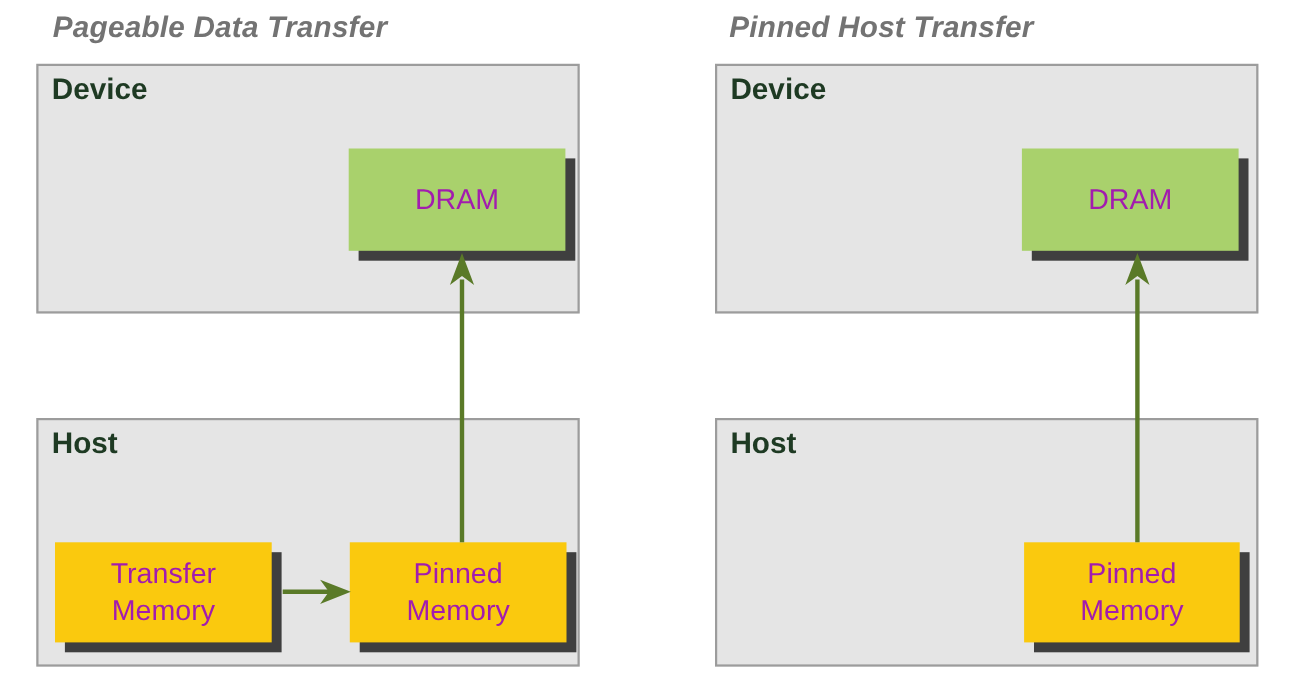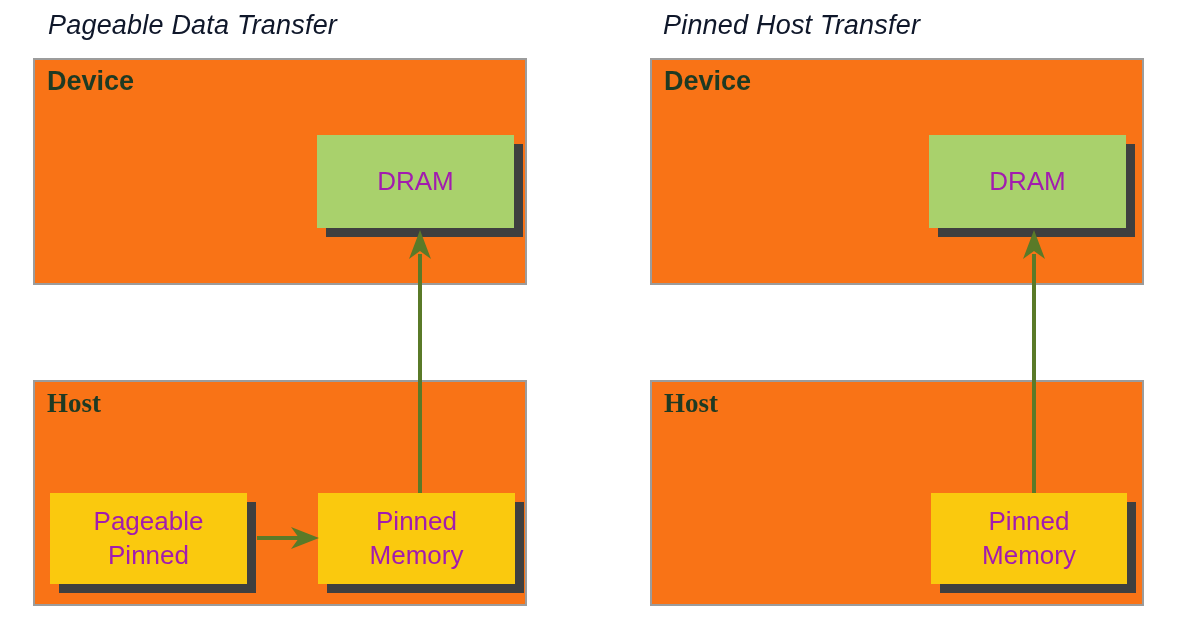--- a/index.html
+++ b/index.html
@@ -1,31 +1,31 @@
 <!DOCTYPE html>
 <html><head>
 <meta charset="utf-8">
 <style>
   html,body { margin:0; padding:0; background:#ffffff; }
   .canvas {
     position:relative; width:1185px; height:620px; background:#ffffff;
     font-family:"Liberation Sans", sans-serif; overflow:hidden;
   }
   .panel-title {
-    position:absolute; margin:0; font-size:27px; font-weight:normal; font-style:italic;
-    color:#0f172a; letter-spacing:0.2px; white-space:nowrap;
+    position:absolute; margin:0; font-size:27px; font-weight:bold; font-style:italic;
+    color:#737373; letter-spacing:0.2px; white-space:nowrap;
   }
   #title-left  { left:48px; top:10px; }
   #title-right { left:663px; top:10px; }
   .bigbox {
-    position:absolute; width:494px; background:#f97316;
+    position:absolute; width:494px; background:#e5e5e5;
     border:2px solid #9c9c9c; box-sizing:border-box;
   }
   .bigbox.device { top:58px; height:227px; }
-  .bigbox.host   { top:380px; height:226px;font-family:Liberation Serif, serif; }
+  .bigbox.host   { top:380px; height:226px; }
   .bigbox.left   { left:33px; }
   .bigbox.right  { left:650px; }
   .bigbox-label {
     position:absolute; left:12px; top:6px; font-size:27px; font-weight:bold;
     color:#1e3a23;
   }
   .chip {
     position:absolute; box-sizing:border-box;
     display:flex; align-items:center; justify-content:center; text-align:center;
     font-size:26px; line-height:1.3; color:#a21caf;
@@ -54,21 +54,21 @@
 
   <div class="bigbox host left">
     <span class="bigbox-label">Host</span>
   </div>
 
   <div class="chip green" id="dram-left">
     <span class="chip-label">DRAM</span>
   </div>
 
   <div class="chip yellow" id="pageable-left">
-    <span class="chip-label">Pageable Pinned</span>
+    <span class="chip-label">Transfer Memory</span>
   </div>
 
   <div class="chip yellow" id="pinned-left">
     <span class="chip-label">Pinned Memory</span>
   </div>
 
   <h2 class="panel-title" id="title-right">Pinned Host Transfer</h2>
 
   <div class="bigbox device right">
     <span class="bigbox-label">Device</span>

